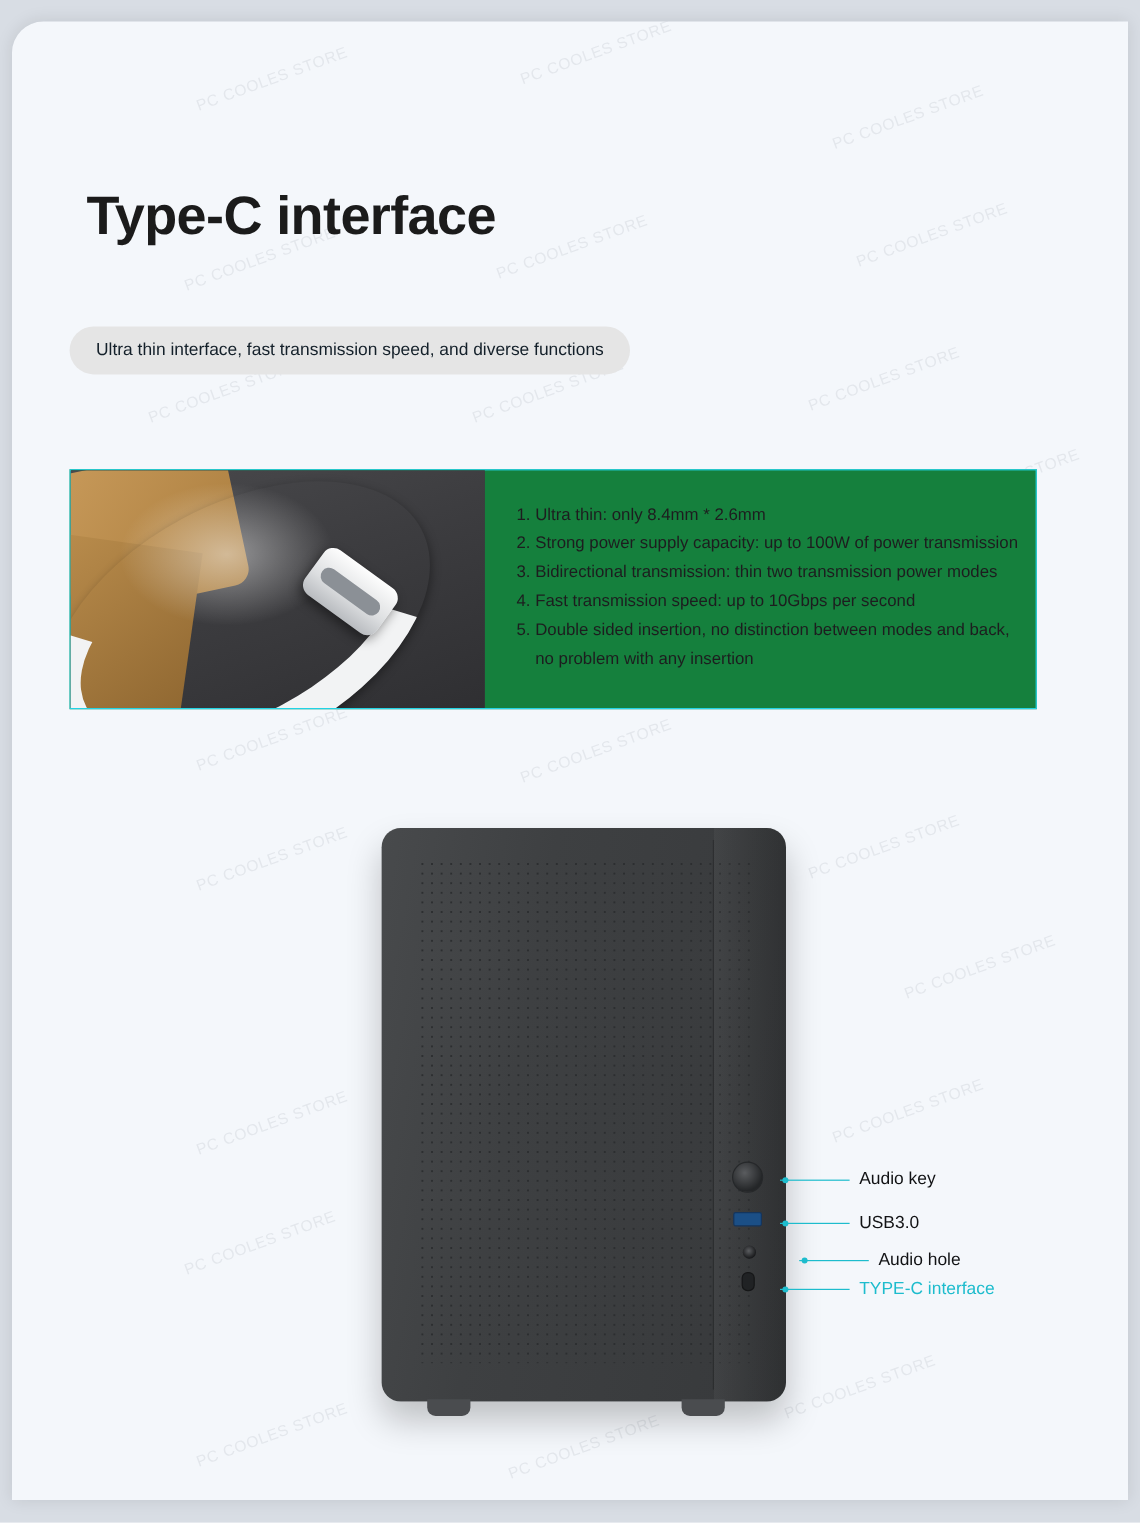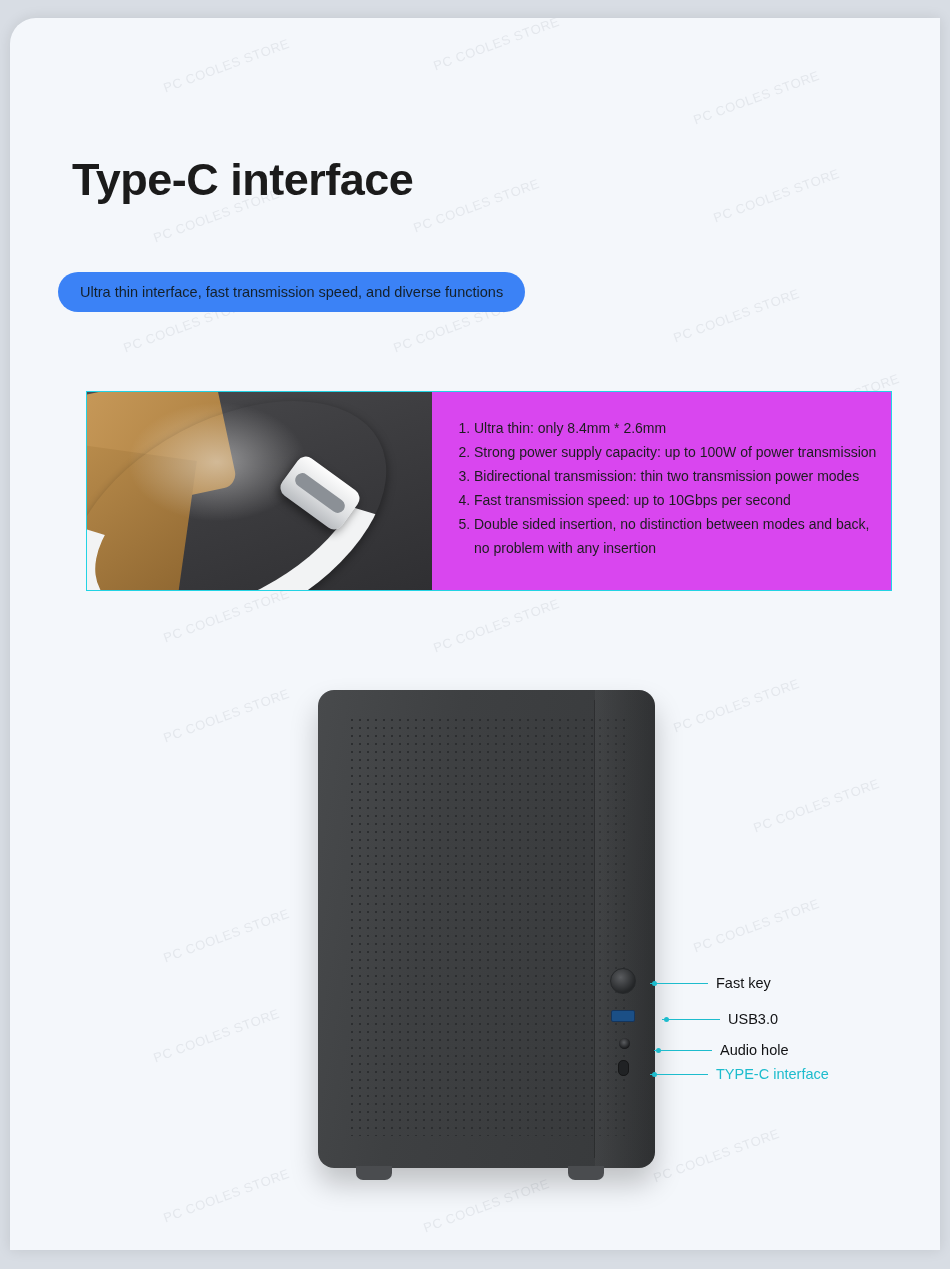--- a/index.html
+++ b/index.html
@@ -72,39 +72,38 @@
 
   
   .pill {
     position: absolute;
     left: 48px;
     top: 254px;
     height: 40px;
     padding: 0 22px;
     display: flex;
     align-items: center;
-    background: #3b82f6;
+    background: #e5e5e5;
     border-radius: 21px;
     color: #14202a;
     font-size: 14.5px;
     white-space: nowrap;
   }
 
   
   .panel {
     position: absolute;
     left: 48px;
     top: 373px;
     width: 806px;
     height: 200px;
-    background: #d946ef;
+    background: #15803d;
     border: 1px solid #22d3e4;
     box-sizing: border-box;
     display: flex;
-    margin-left: 28px;
   }
   .panel-photo {
     width: 345px;
     height: 198px;
     position: relative;
     overflow: hidden;
     background: #3a3a3c;
     flex: none;
   }
   
@@ -321,22 +320,22 @@
   }
   .callout .label {
     font-size: 14.5px;
     color: #111214;
     white-space: nowrap;
   }
   .callout.accent .label {
     color: #1dbccd;
   }
   .c1 { left: 0;  top: 16px;  }
-  .c2 { left: 12px;  top: 52px;  }
-  .c3 { left: 4px;  top: 83px; justify-content: flex-end;  }
+  .c2 { left: 0;  top: 52px;  }
+  .c3 { left: 16px;  top: 83px; justify-content: flex-end;  }
   .c4 { left: 0;  top: 107px; }
 </style>
 </head>
 <body>
 
 <div class="page">
   <div class="inner-card">
 
     <div class="wm-layer">
       <div class="wm" style="left:150px; top:40px;">PC COOLES STORE</div>
@@ -401,21 +400,21 @@
         <div class="io-typec"></div>
       </div>
       <div class="foot left"></div>
       <div class="foot right"></div>
     </div>
 
     <div class="callouts">
       <div class="callout c1">
         <span class="lead"></span>
         <span class="dot"></span>
-        <span class="label">Fast key</span>
+        <span class="label">Audio key</span>
       </div>
       <div class="callout c2">
         <span class="lead"></span>
         <span class="dot"></span>
         <span class="label">USB3.0</span>
       </div>
       <div class="callout c3">
         <span class="lead"></span>
         <span class="dot"></span>
         <span class="label">Audio hole</span>

